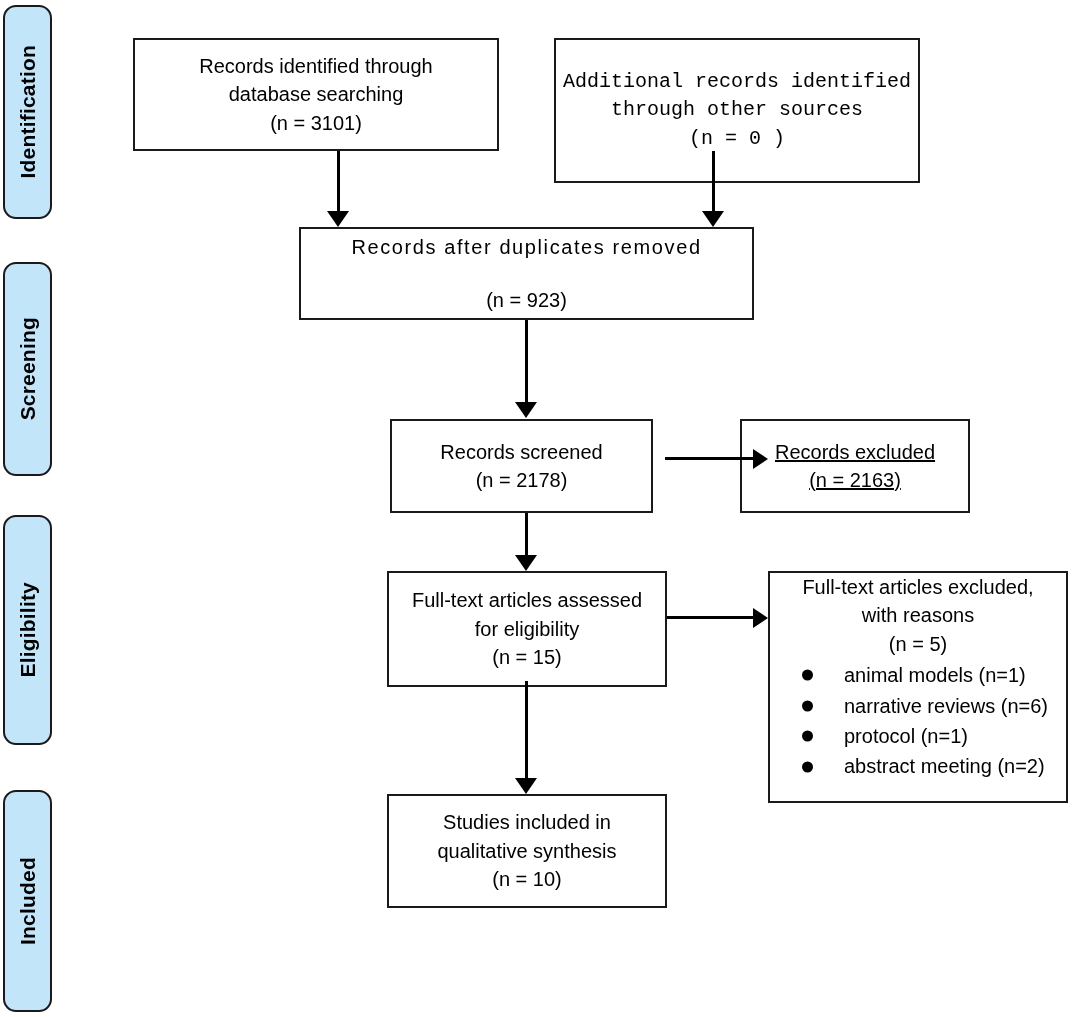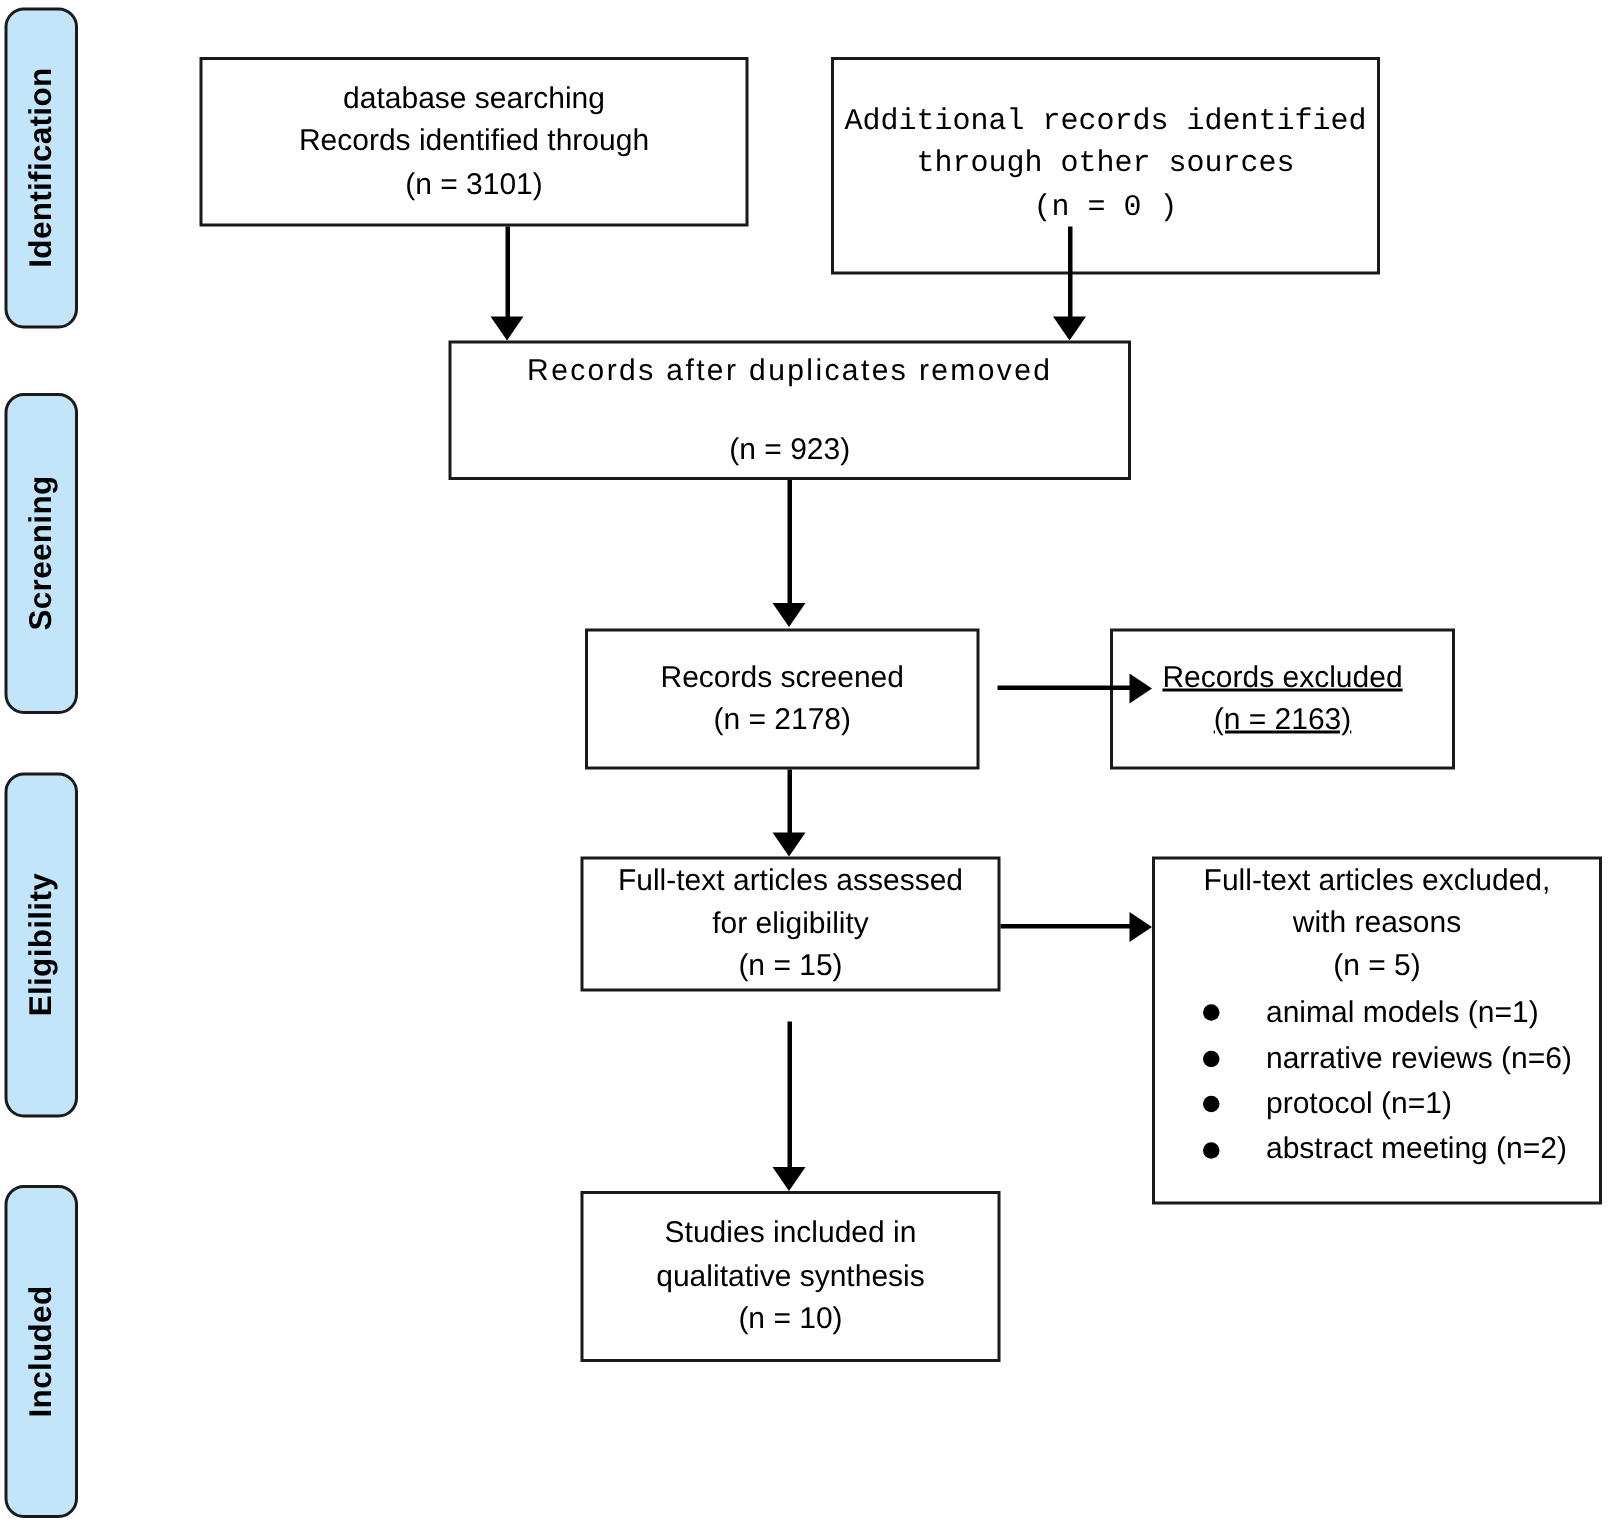--- a/index.html
+++ b/index.html
@@ -126,22 +126,22 @@
 
 <div class="stage" style="left:3px; top:515px; width:49px; height:230px;">
   <span class="stage-label">Eligibility</span>
 </div>
 
 <div class="stage" style="left:3px; top:790px; width:49px; height:222px;">
   <span class="stage-label">Included</span>
 </div>
 
 <div class="box" style="left:133px; top:38px; width:366px; height:113px;">
+  <span class="ln">Records identified through</span>
   <span class="ln">database searching</span>
-  <span class="ln">Records identified through</span>
   <span class="ln">(n =  3101)</span>
 </div>
 
 <div class="box" style="left:554px; top:38px; width:366px; height:145px;font-family:Liberation Mono, monospace;">
   <span class="ln">Additional records identified</span>
   <span class="ln">through other sources</span>
   <span class="ln">(n =  0 )</span>
 </div>
 
 <div class="vline" style="left:337px; top:151px; width:3px; height:62px;"></div>
@@ -167,21 +167,21 @@
   <span class="ln">Records excluded</span>
   <span class="ln">(n = 2163)</span>
 </div>
 
 <div class="hline" style="left:665px; top:457px; width:90px; height:3px;"></div>
 <div class="arrow-right" style="left:753px; top:449px;"></div>
 
 <div class="vline" style="left:525px; top:513px; width:3px; height:44px;"></div>
 <div class="arrow-down" style="left:515px; top:555px;"></div>
 
-<div class="box" style="left:387px; top:571px; width:280px; height:90px;">
+<div class="box" style="left:387px; top:571px; width:280px; height:116px;">
   <span class="ln">Full-text articles assessed</span>
   <span class="ln">for eligibility</span>
   <span class="ln">(n = 15)</span>
 </div>
 
 <div class="box reasons" style="left:768px; top:571px; width:300px; height:232px;">
   <div class="head">
     <span class="ln">Full-text articles excluded,</span>
     <span class="ln">with reasons</span>
     <span class="ln">(n = 5)</span>

